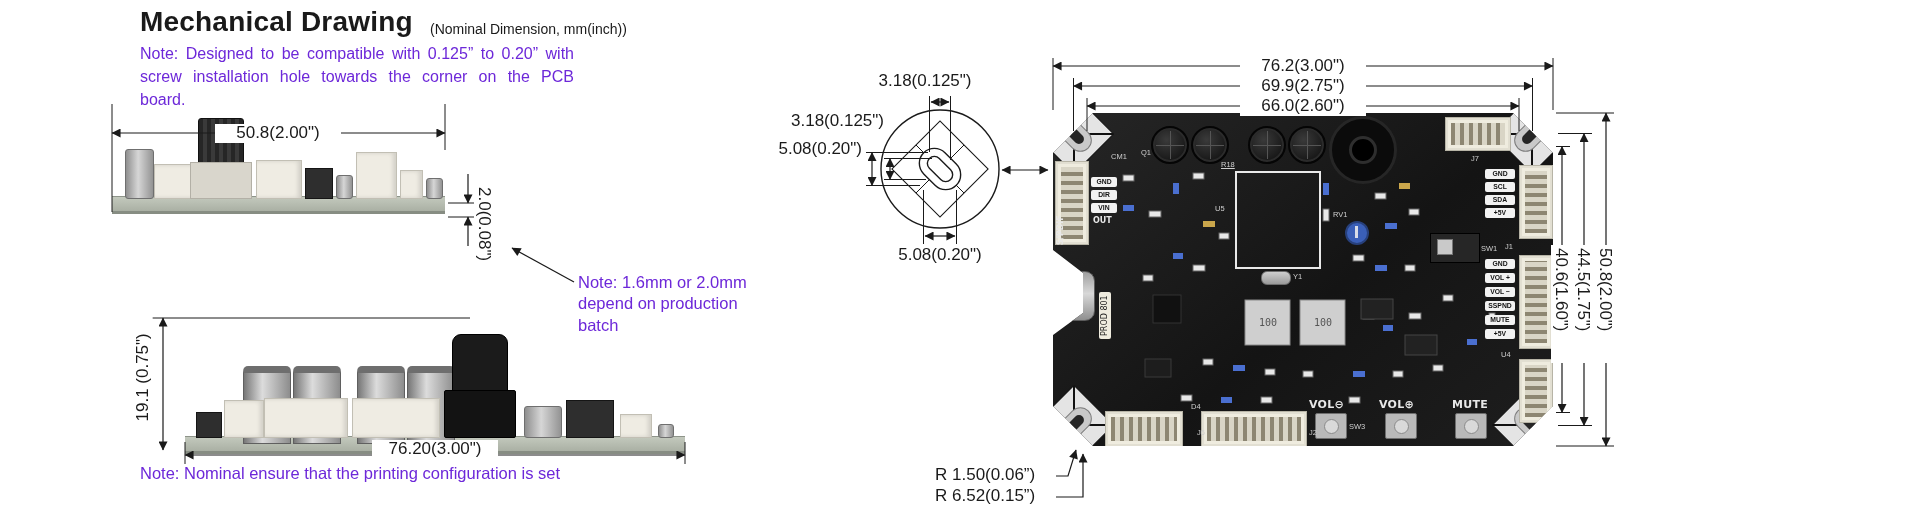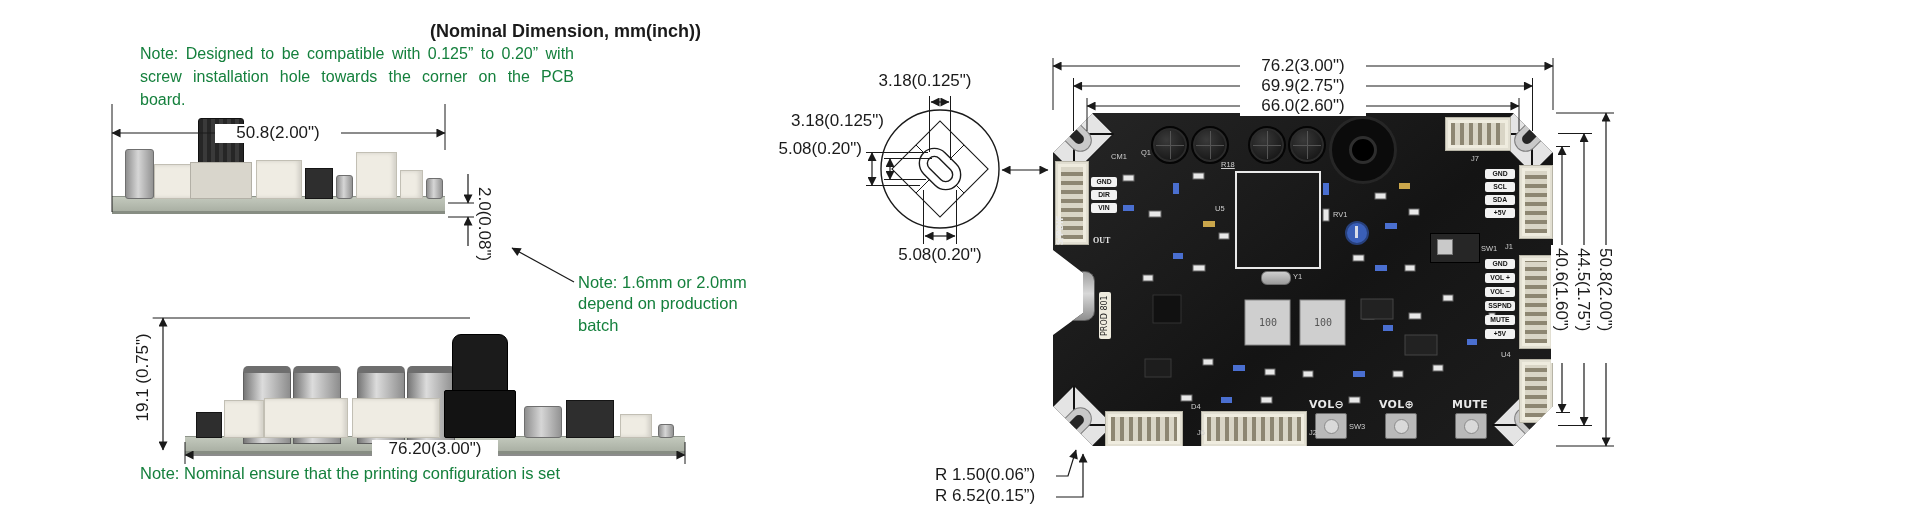--- a/index.html
+++ b/index.html
@@ -4,22 +4,22 @@
 <style>
   html,body{margin:0;padding:0;background:#fff;}
   #stage{position:relative;width:1920px;height:531px;background:#ffffff;overflow:hidden;
          font-family:"Liberation Sans","DejaVu Sans",sans-serif;color:#1a1a1a;}
   .lbl{position:absolute;font-size:17px;color:#1a1a1a;background:#fff;white-space:nowrap;line-height:1.1;}
   .lbl.center{text-align:center;}
   .lbl.right{text-align:right;}
   .vtext{position:absolute;writing-mode:vertical-rl;text-orientation:mixed;font-size:17px;
          background:#fff;white-space:nowrap;padding:3px 0;}
   #page-title{position:absolute;left:140px;top:6px;font-size:28px;font-weight:600;letter-spacing:.2px;}
-  #page-subtitle{position:absolute;left:430px;top:21px;font-size:18px;font-weight:bold;}
-  .note{position:absolute;font-size:16px;line-height:1.45;color:#15803d;}
+  #page-subtitle{position:absolute;left:430px;top:21px;font-size:14px;}
+  .note{position:absolute;font-size:16px;line-height:1.45;color:#6d28d9;}
   #note-compat{left:140px;top:42px;width:434px;text-align:justify;word-spacing:3px;}
   #note-thickness{left:578px;top:272px;font-size:16.5px;line-height:1.3;}
   #note-print{left:140px;top:463px;font-size:16.5px;line-height:1.28;}
   svg.overlay{position:absolute;left:0;top:0;pointer-events:none;}
   svg .dim{stroke:#1a1a1a;stroke-width:1.2;fill:none;}
   svg .thin{stroke:#1a1a1a;stroke-width:1;fill:none;}
 
   
   .pcb-strip{position:absolute;background:linear-gradient(#c3c9bd,#aab0a4);border-top:1px solid #8e948a;border-bottom:3px solid #878d83;}
   .cmp{position:absolute;}
@@ -62,20 +62,21 @@
   .corner{position:absolute;width:80px;height:80px;}
   .crystal{position:absolute;background:linear-gradient(#cfcfcf,#9a9a9a);border:1px solid #6d6d6d;border-radius:6px;}
   .trimmer{position:absolute;width:20px;height:20px;border-radius:50%;background:#3a5fb8;border:2px solid #27407c;}
   .trimmer::before{content:"";position:absolute;left:8px;top:3px;width:3px;height:12px;background:#d8dCE8;}
 </style>
 </head>
 <body>
 
 <div id="stage">
 
+  <div id="page-title">Mechanical Drawing</div>
   <div id="page-subtitle">(Nominal Dimension, mm(inch))</div>
   <div class="note" id="note-compat">Note: Designed to be compatible with 0.125” to 0.20” with screw installation hole towards the corner on the PCB board.</div>
 
   <div>
     <div class="pcb-strip" style="left:112px;top:196px;width:333px;height:14px;"></div>
     <div class="cmp silver" style="left:125px;top:149px;width:27px;height:48px;"></div>
     <div class="cmp white" style="left:154px;top:164px;width:44px;height:33px;"></div>
     <div class="cmp knob" style="left:198px;top:118px;width:44px;height:50px;"></div>
     <div class="cmp" style="left:190px;top:162px;width:60px;height:35px;background:#d9d6cc;border:1px solid #b3b0a6;"></div>
     <div class="cmp white" style="left:256px;top:160px;width:44px;height:37px;"></div>
@@ -242,21 +243,21 @@
     <div class="tact" style="left:262px;top:300px;"></div>
     <div class="tact" style="left:332px;top:300px;"></div>
     <div class="tact" style="left:402px;top:300px;"></div>
 
     <div class="silk big" style="left:256px;top:286px;">VOL⊖</div>
     <div class="silk big" style="left:326px;top:286px;">VOL⊕</div>
     <div class="silk big" style="left:399px;top:286px;">MUTE</div>
     <div class="pinlab" style="left:38px;top:64px;width:26px;">GND</div>
     <div class="pinlab" style="left:38px;top:77px;width:26px;">DIR</div>
     <div class="pinlab" style="left:38px;top:90px;width:26px;">VIN</div>
-    <div class="silk" style="left:40px;top:124px;font-weight:bold;font-family:Liberation Serif, serif;">OUT</div>
+    <div class="silk" style="left:40px;top:104px;font-weight:bold;">OUT</div>
     <div class="silk" style="left:4px;top:132px;transform:rotate(-90deg);transform-origin:0 0;font-weight:bold;">S/PDIF</div>
     <div class="silk" style="left:46px;top:226px;transform:rotate(-90deg);transform-origin:0 0;background:#efecdf;color:#222;padding:2px 3px;border-radius:2px;">PROD 801</div>
     <div class="pinlab" style="left:432px;top:56px;">GND</div>
     <div class="pinlab" style="left:432px;top:69px;">SCL</div>
     <div class="pinlab" style="left:432px;top:82px;">SDA</div>
     <div class="pinlab" style="left:432px;top:95px;">+5V</div>
     <div class="pinlab" style="left:432px;top:146px;">GND</div>
     <div class="pinlab" style="left:432px;top:160px;">VOL +</div>
     <div class="pinlab" style="left:432px;top:174px;">VOL −</div>
     <div class="pinlab" style="left:432px;top:188px;">SSPND</div>

